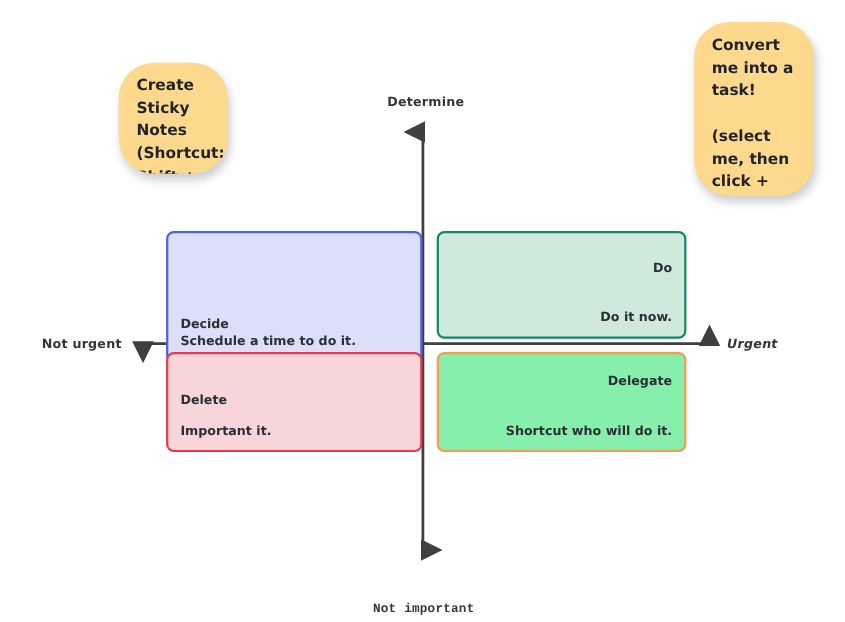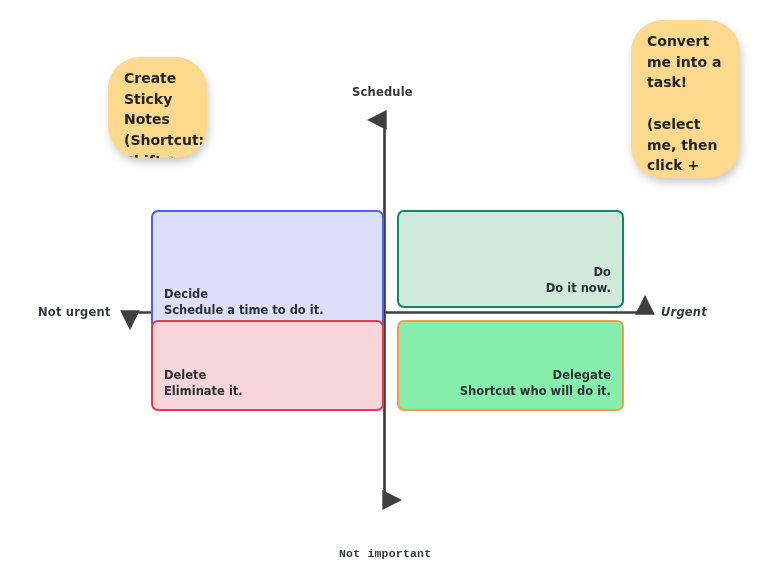--- a/index.html
+++ b/index.html
@@ -65,36 +65,37 @@
     color: #2b2f36;
   }
   .quad .q-desc {
     font-family: "DejaVu Sans", sans-serif;
     font-size: 11.5px;
     font-weight: 700;
     line-height: 1.45;
     color: #2b2f36;
   }
   .align-left  { text-align: left; }
-  .align-right { text-align: right; }
+  .align-right { text-align: right; gap: 29px; }
 
   #quad-decide {
     left: 151px; top: 210px; width: 233px; height: 120px;
     background: #dcdffa;
     border-color: #4f5fe8;
   }
   #quad-do {
     left: 397px; top: 210px; width: 227px; height: 98px;
     background: #cfe9dd;
     border-color: #0f8a60;
   }
   #quad-delete {
     left: 151px; top: 320px; width: 233px; height: 91px;
     background: #f7d5d9;
     border-color: #e8384f;
+    gap: 12px;
   }
   #quad-delegate {
     left: 397px; top: 320px; width: 227px; height: 91px;
     background: #86efac;
     border-color: #f59b4c;
   }
 
   
   .sticky {
     position: absolute;
@@ -135,38 +136,38 @@
       </marker>
     </defs>
 
     <line x1="384.5" y1="500" x2="384.5" y2="120" stroke="#3f3f3f" stroke-width="2.2" marker-end="url(#arrow-up)"></line>
     <line x1="384.5" y1="120" x2="384.5" y2="500" stroke="#3f3f3f" stroke-width="2.2" marker-end="url(#arrow-down)"></line>
 
     <line x1="130" y1="312.5" x2="645" y2="312.5" stroke="#3f3f3f" stroke-width="2.2" marker-end="url(#arrow-right)"></line>
     <line x1="645" y1="312.5" x2="130" y2="312.5" stroke="#3f3f3f" stroke-width="2.2" marker-end="url(#arrow-left)"></line>
   </svg>
 
-  <div class="axis-label" id="label-important">Schedule</div>
+  <div class="axis-label" id="label-important">Determine</div>
   <div class="axis-label" id="label-notimportant">Not important</div>
   <div class="axis-label" id="label-noturgent">Not urgent</div>
   <div class="axis-label" id="label-urgent">Urgent</div>
 
   <div class="quad align-left" id="quad-decide">
     <div class="q-title">Decide</div>
     <div class="q-desc">Schedule a time to do it.</div>
   </div>
 
   <div class="quad align-right" id="quad-do">
     <div class="q-title">Do</div>
     <div class="q-desc">Do it now.</div>
   </div>
 
   <div class="quad align-left" id="quad-delete">
     <div class="q-title">Delete</div>
-    <div class="q-desc">Eliminate it.</div>
+    <div class="q-desc">Important it.</div>
   </div>
 
   <div class="quad align-right" id="quad-delegate">
     <div class="q-title">Delegate</div>
     <div class="q-desc">Shortcut who will do it.</div>
   </div>
 
   <div class="sticky" id="sticky-create">Create Sticky Notes (Shortcut: Shift + N)</div>
 
   <div class="sticky" id="sticky-convert">Convert me into a task!

